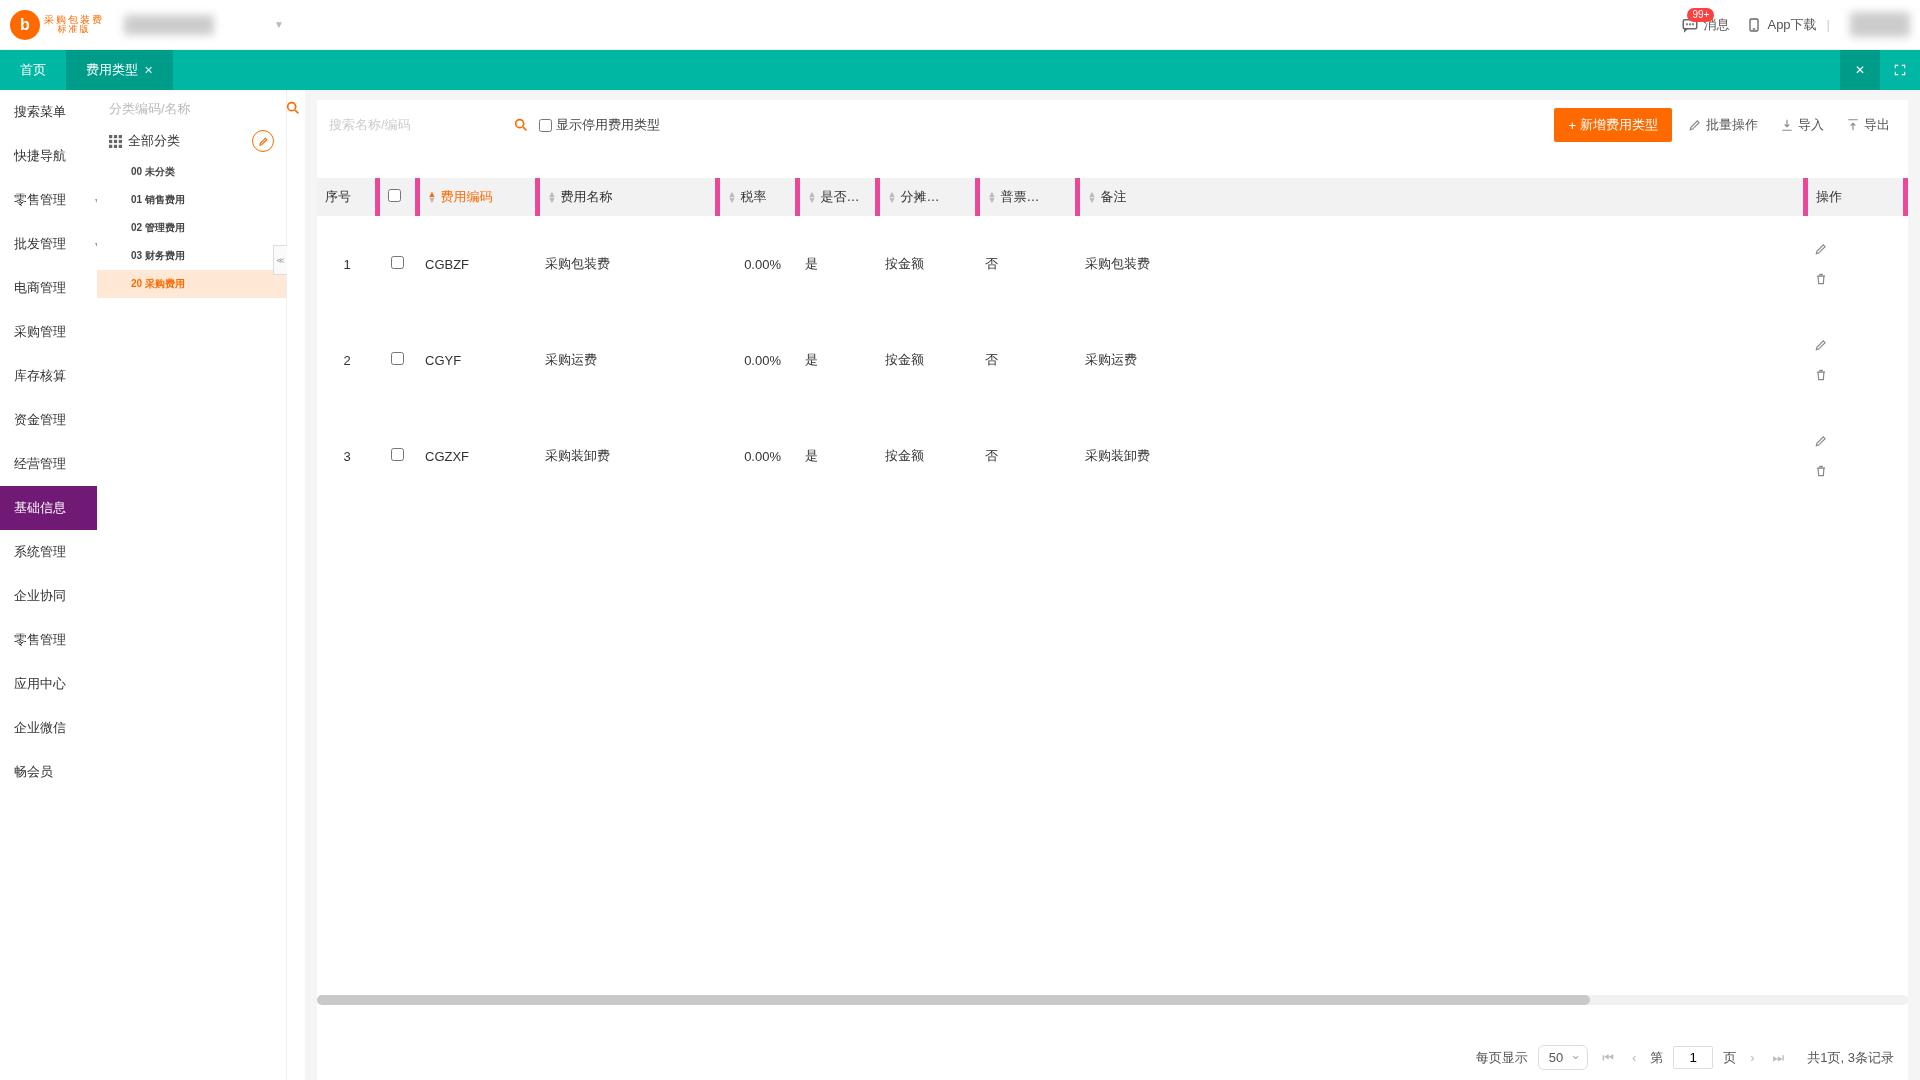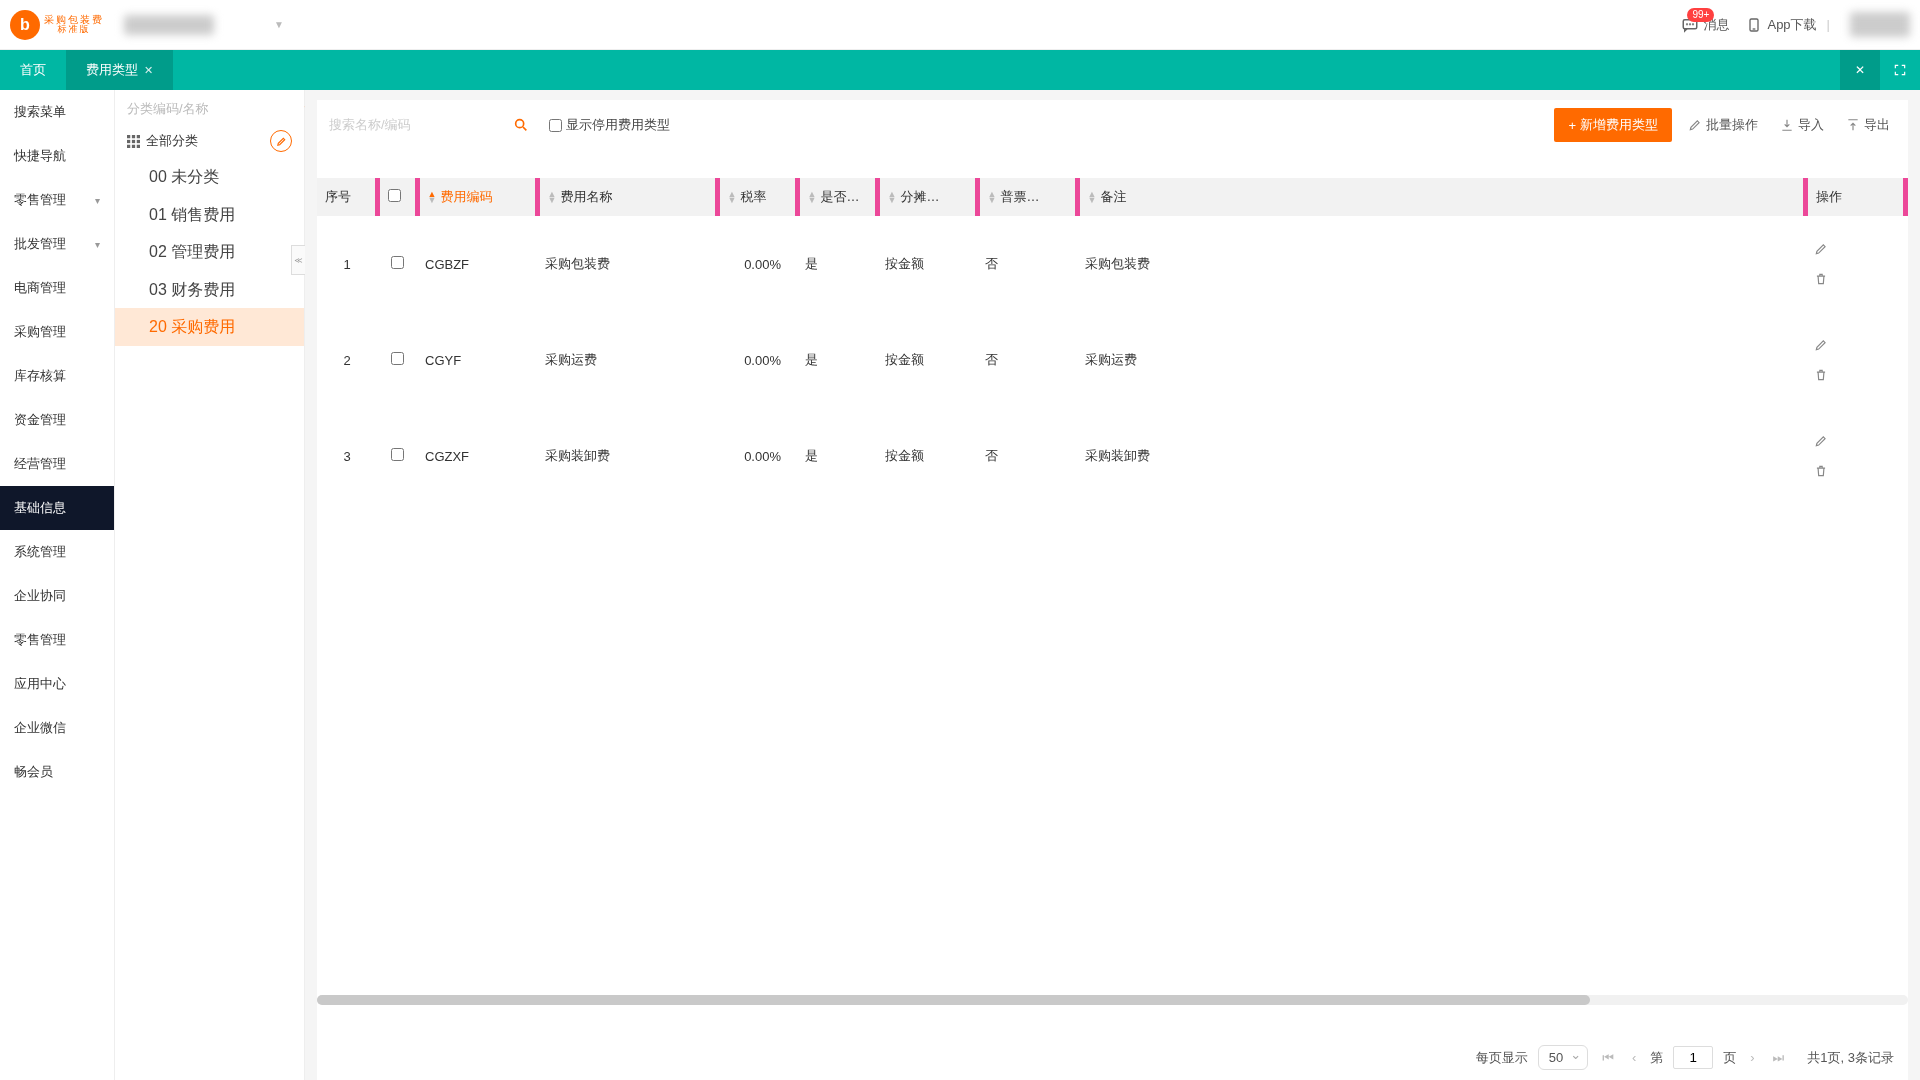--- a/index.html
+++ b/index.html
@@ -25,45 +25,45 @@
 .tab { display: flex; align-items: center; padding: 0 20px; font-size: 13px; cursor: pointer; }
 .tab.active { background: #009c8a; }
 .tab-close { margin-left: 6px; font-size: 11px; opacity: .85; }
 .tab-spacer { flex: 1; }
 .tab-ctrl { width: 40px; display: flex; align-items: center; justify-content: center; cursor: pointer; color: #fff; }
 .tab-ctrl.close-ctrl { background: #009c8a; }
 
 
 .left-nav { position: absolute; top: 90px; left: 0; width: 115px; height: calc(100% - 90px); border-right: 1px solid #eee; background: #fff; overflow: hidden; }
 .nav-item { height: 44px; display: flex; align-items: center; padding: 0 14px; font-size: 13px; color: #333; cursor: pointer; justify-content: space-between; }
-.nav-item.active { background: #0f172a; color: #fff; }
+.nav-item.active { background: #701a75; color: #fff; }
 .nav-item .exp { font-size: 10px; color: #999; }
 
 
-.cat-panel { position: absolute; top: 90px; left: 115px; width: 190px; height: calc(100% - 90px); background: #fff; border-right: 1px solid #eee; }
+.cat-panel { position: absolute; top: 90px; left: 97px; width: 190px; height: calc(100% - 90px); background: #fff; border-right: 1px solid #eee; }
 .cat-search { display: flex; align-items: center; padding: 10px 12px 8px; }
 .cat-search input { flex: 1; border: none; outline: none; font-size: 13px; color: #333; }
 .cat-search input::placeholder { color: #bbb; }
 .cat-search .sicon { color: #ff6a00; font-size: 14px; }
 .cat-header { display: flex; align-items: center; padding: 6px 12px; font-size: 13px; position: relative; }
 .cat-header .grid-ic { margin-right: 6px; color: #666; font-size: 13px; }
 .cat-header .edit-btn { margin-left: auto; width: 22px; height: 22px; border: 1px solid #ff6a00; border-radius: 50%; display: flex; align-items: center; justify-content: center; color: #ff6a00; font-size: 11px; cursor: pointer; }
 .cat-collapse { position: absolute; right: -1px; top: 155px; width: 14px; height: 30px; border: 1px solid #ddd; border-right: none; background: #fafafa; display: flex; align-items: center; justify-content: center; font-size: 8px; color: #999; cursor: pointer; }
-.cat-item { padding: 6px 12px 6px 34px; font-size: 16px; color: #444; cursor: pointer; line-height: 1.6; }
+.cat-item { padding: 6px 12px 6px 34px; font-size: 10px; color: #444; cursor: pointer; line-height: 1.6; font-weight: bold; }
 .cat-item.active { background: #ffe8d6; color: #ff6a00; }
 
 
 .main { position: absolute; top: 90px; left: 305px; right: 0; bottom: 0; background: #f5f5f5; padding: 10px 12px 0; display: flex; flex-direction: column; }
 .main-inner { background: #fff; flex: 1; display: flex; flex-direction: column; gap: 28px; }
 .toolbar { display: flex; align-items: center; padding: 8px 12px; gap: 10px; }
 .tb-search { width: 200px; display: flex; align-items: center; }
 .tb-search input { flex: 1; border: none; outline: none; font-size: 13px; border-bottom: 1px solid transparent; padding: 3px 0; }
 .tb-search input::placeholder { color: #ccc; }
 .tb-search .sicon { color: #ff6a00; font-size: 14px; }
-.chk-label { display: flex; align-items: center; gap: 4px; font-size: 13px; color: #444; margin-left: 10px; }
+.chk-label { display: flex; align-items: center; gap: 4px; font-size: 13px; color: #444; }
 .chk-label input { width: 13px; height: 13px; }
 .tb-spacer { flex: 1; }
 .btn-primary { background: #ff6a00; color: #fff; border: none; padding: 8px 14px; font-size: 13px; border-radius: 2px; cursor: pointer; display: flex; align-items: center; gap: 4px; }
 .btn-light { background: #fff; border: none; padding: 6px 6px; font-size: 13px; color: #555; cursor: pointer; display: flex; align-items: center; gap: 4px; }
 .btn-light .ic { color: #888; font-size: 13px; }
 
 
 .tbl { width: 100%; border-collapse: collapse; font-size: 13px; table-layout: fixed; }
 .tbl th { background: #f2f2f2; text-align: left; padding: 10px 8px; font-weight: normal; color: #333; border-right: 5px solid #ec4899; position: relative; }
 .tbl td { padding: 10px 8px; color: #333; }

